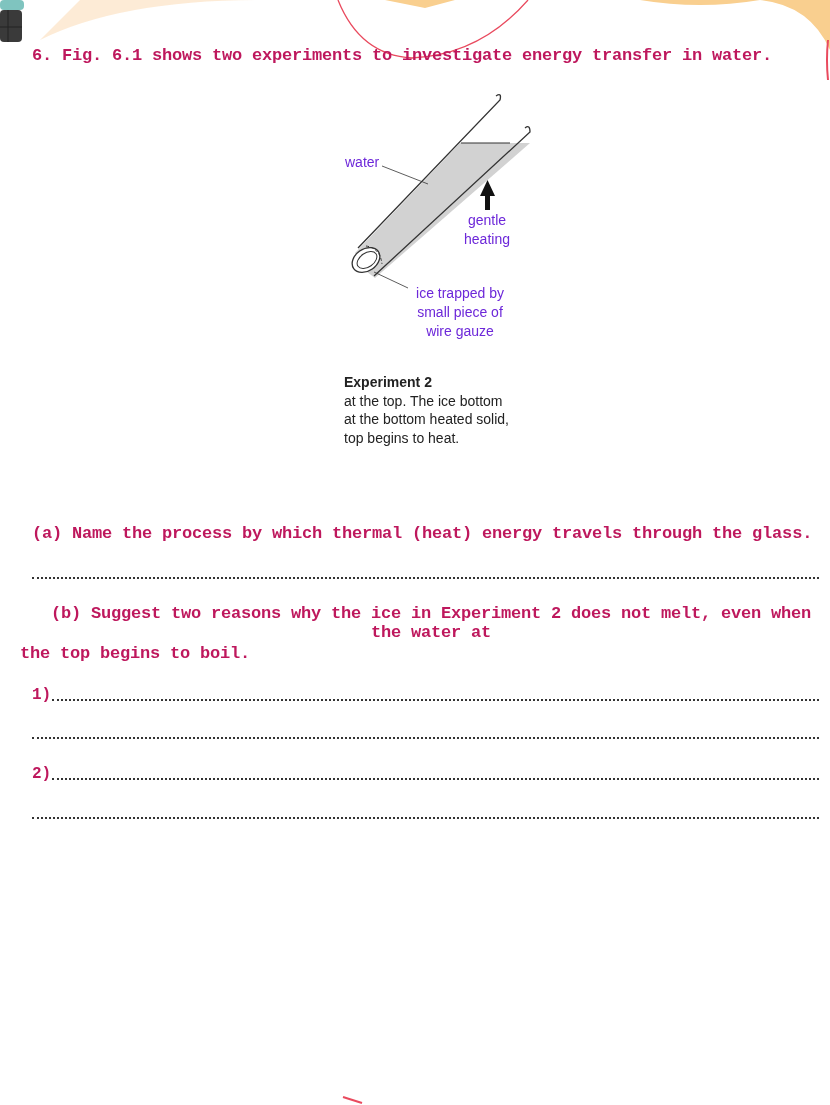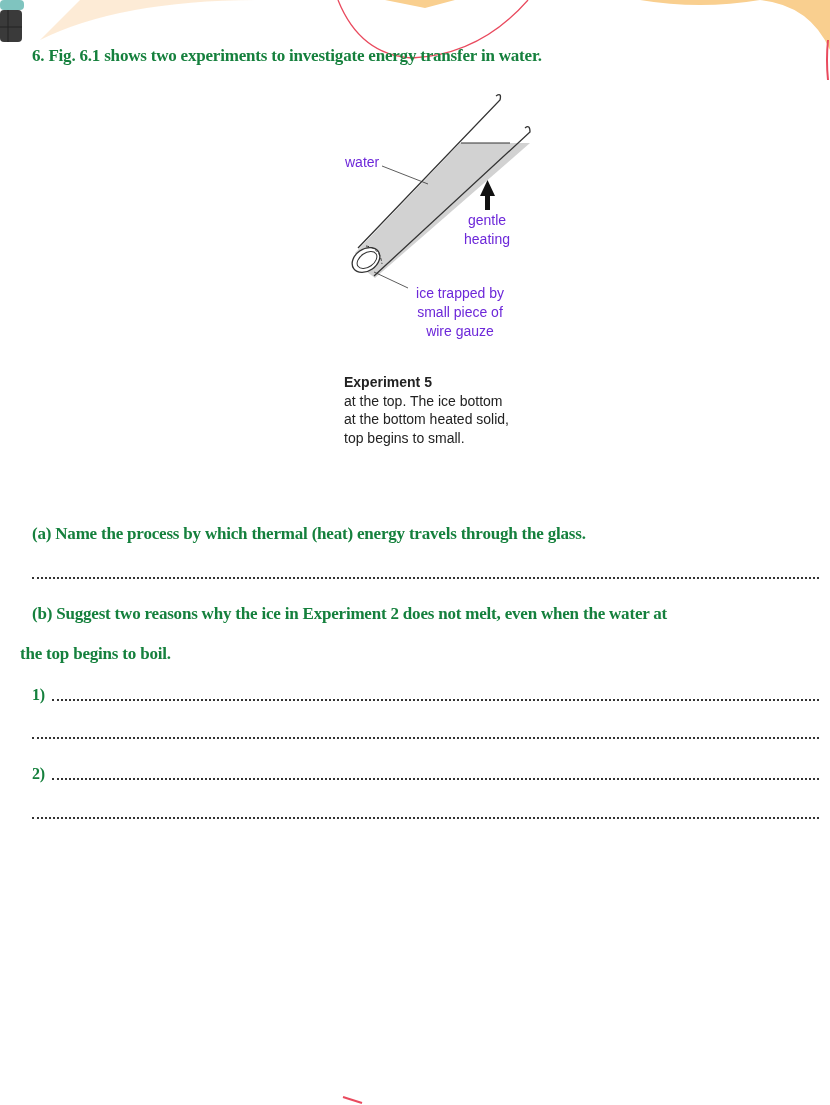--- a/index.html
+++ b/index.html
@@ -4,25 +4,25 @@
 <style>
   html, body { margin:0; padding:0; }
   body {
     width:830px; height:1105px; position:relative; overflow:hidden;
     background:#ffffff;
     font-family:"Liberation Sans", sans-serif;
     color:#1e1e1e;
   }
   .deco { position:absolute; }
   .q-text {
-    font-family:Liberation Serif, serif;
+    font-family:Liberation Mono, monospace;
     font-weight:bold;
     font-size:17px;
     letter-spacing:-0.2px;
-    color:#15803d;
+    color:#be185d;
     position:absolute;
     text-align:center;
   }
   .dots {
     position:absolute;
     height:0;
     border-bottom:2px dotted #333;
   }
   .fig-label {
     position:absolute;
@@ -99,24 +99,24 @@
   <div>gentle</div>
   <div>heating</div>
 </div>
 <div class="fig-label" style="left:405px;top:284px;width:110px;">
   <div>ice trapped by</div>
   <div>small piece of</div>
   <div>wire gauze</div>
 </div>
 
 <div class="caption">
-  <div class="title">Experiment 5</div>
+  <div class="title">Experiment 2</div>
   <div>at the top. The ice bottom</div>
   <div>at the bottom heated solid,</div>
-  <div>top begins to small.</div>
+  <div>top begins to heat.</div>
 </div>
 
 <div class="q-text" style="left:32px;top:524px;">(a) Name the process by which thermal (heat) energy travels through the glass.</div>
 <div class="dots" style="left:32px;top:577px;width:787px;"></div>
 
 <div class="q-text" style="left:32px;top:604px;">(b) Suggest two reasons why the ice in Experiment 2 does not melt, even when the water at</div>
 <div class="q-text" style="left:20px;top:644px;">the top begins to boil.</div>
 
 <div class="q-text" style="left:32px;top:686px;font-size:16px;">1)</div>
 <div class="dots" style="left:52px;top:699px;width:767px;"></div>

